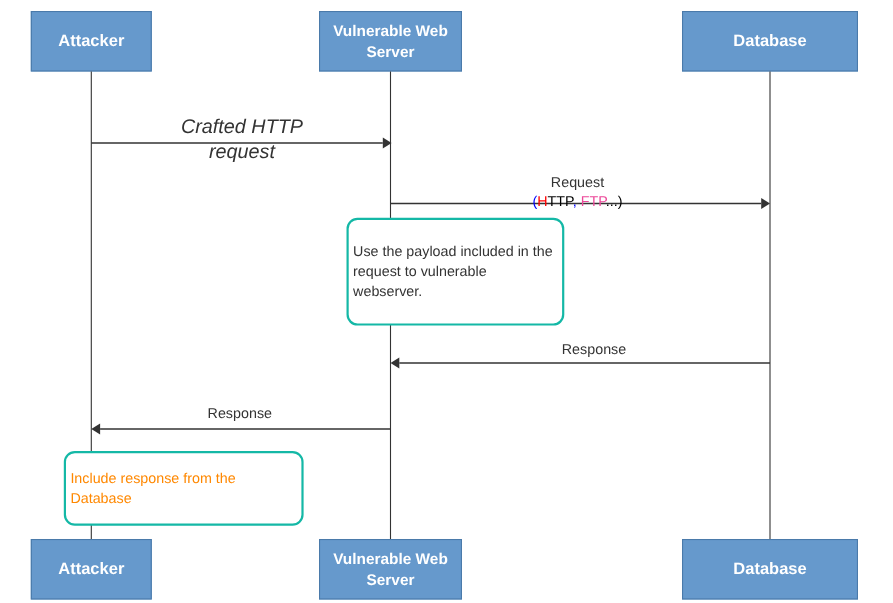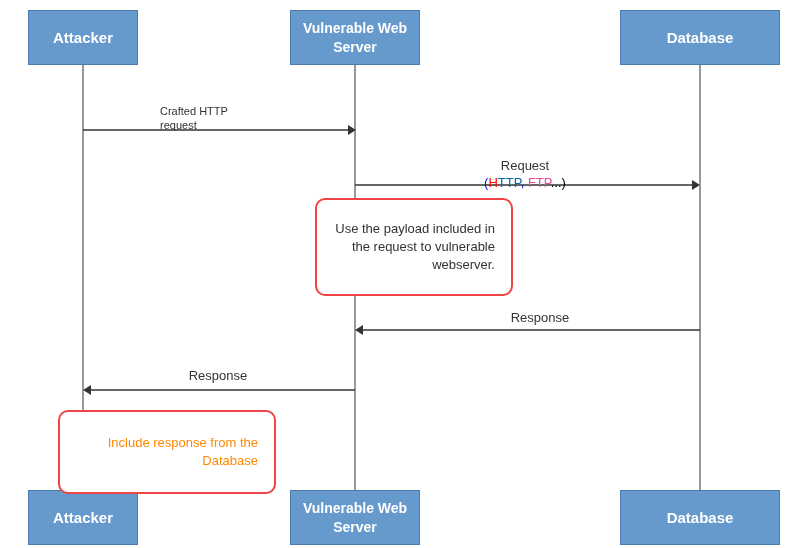--- a/index.html
+++ b/index.html
@@ -25,29 +25,29 @@
       font-weight: bold;
       text-align: center;
       display: flex;
       align-items: center;
       justify-content: center;
       border: 1px solid #4a7aaa;
     }
     
     .note-box {
       position: absolute;
-      border: 2px solid #ef4444;
+      border: 2px solid #14b8a6;
       border-radius: 10px;
       background: #fff;
       font-size: 13px;
-      text-align: right;
+      text-align: left;
       display: flex;
       align-items: center;
       justify-content: center;
-      padding: 16px;
+      padding: 4px;
       color: #333;
     }
   </style>
 </head>
 <body>
 
 <div class="diagram">
 
   <div class="actor-box" style="left:28px; top:10px; width:110px; height:55px; font-size:15px;">
     <span>Attacker</span>
@@ -83,38 +83,38 @@
     <line x1="355" y1="185" x2="692" y2="185" stroke="#333" stroke-width="1.5"></line>
     <polygon points="692,180 700,185 692,190" fill="#333"></polygon>
 
     <line x1="700" y1="330" x2="363" y2="330" stroke="#333" stroke-width="1.5"></line>
     <polygon points="363,325 355,330 363,335" fill="#333"></polygon>
 
     <line x1="355" y1="390" x2="91" y2="390" stroke="#333" stroke-width="1.5"></line>
     <polygon points="91,385 83,390 91,395" fill="#333"></polygon>
   </svg>
 
-  <div style="position:absolute; left:160px; top:104px; width:120px; font-size:11px; color:#333; line-height:1.3;">
+  <div style="position:absolute; left:160px; top:104px; width:120px; text-align:center; font-size:18px; color:#333; line-height:1.3;font-style:italic;">
     Crafted HTTP<br>request
   </div>
 
   <div style="position:absolute; left:460px; top:158px; width:130px; text-align:center; font-size:13px; color:#333; line-height:1.3;">
     Request<br>
-    <span style="color:#0000ff;">(</span><span style="color:#ff0000;">H</span><span style="color:#0369a1;">TTP</span><span style="color:#0000ff;">, </span><span style="color:#ec4899;">FTP</span><span style="color:#000;">...)</span>
+    <span style="color:#0000ff;">(</span><span style="color:#ff0000;">H</span><span style="color:#000000;">TTP</span><span style="color:#0000ff;">, </span><span style="color:#ec4899;">FTP</span><span style="color:#000;">...)</span>
   </div>
 
   <div style="position:absolute; left:480px; top:310px; width:120px; text-align:center; font-size:13px; color:#333; line-height:1.3;">
     Response
   </div>
 
   <div style="position:absolute; left:158px; top:368px; width:120px; text-align:center; font-size:13px; color:#333; line-height:1.3;">
     Response
   </div>
 
   <div class="note-box" style="left:315px; top:198px; width:198px; height:98px; font-size:13px; line-height:1.4;">
     Use the payload included in the request to vulnerable webserver.
   </div>
 
-  <div class="note-box" style="left:58px; top:410px; width:218px; height:84px; font-size:13px; line-height:1.4;">
+  <div class="note-box" style="left:58px; top:410px; width:218px; height:68px; font-size:13px; line-height:1.4;">
     <span style="color:#ff8800;">Include response from the Database</span>
   </div>
 
 </div>
 
 </body></html>

